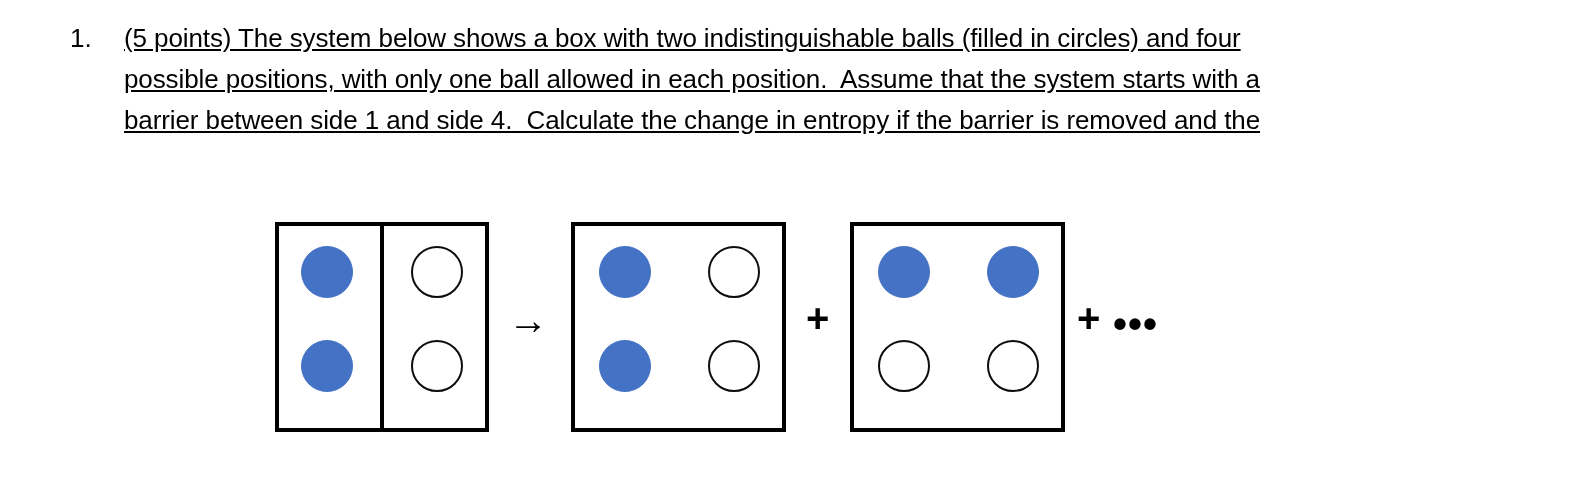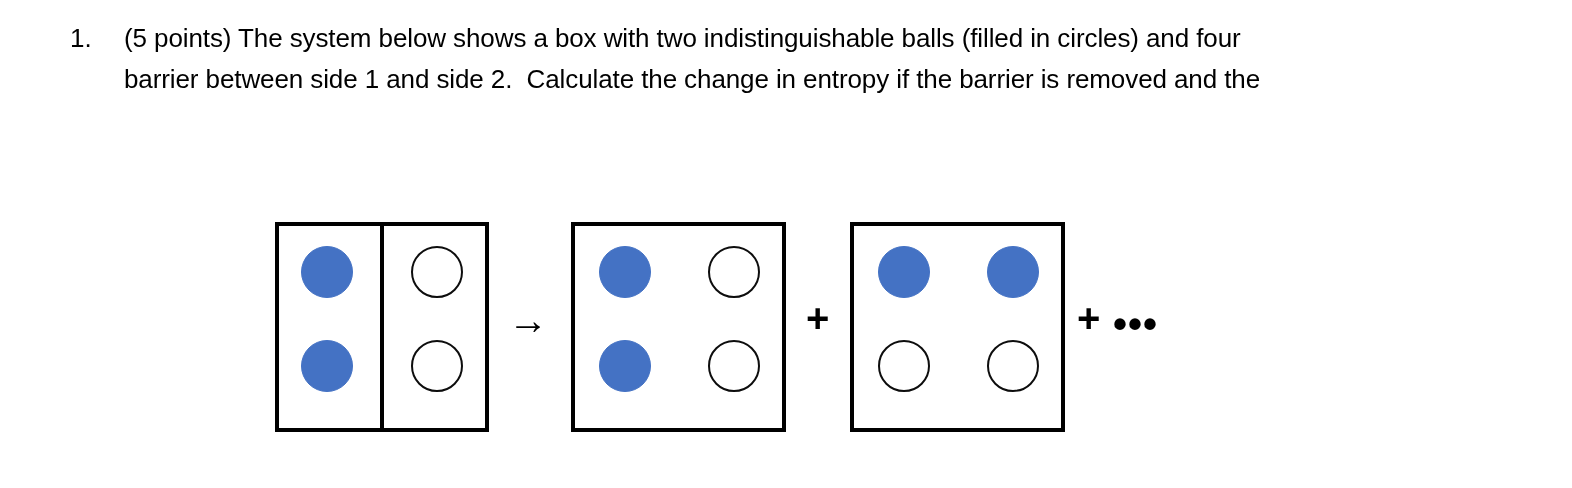--- a/index.html
+++ b/index.html
@@ -32,20 +32,21 @@
     font-size: 26px;
     line-height: 41px;
     letter-spacing: 0.1px;
   }
   .q-body {
     flex: 1 1 auto;
     font-size: 26px;
     line-height: 41px;
     letter-spacing: -0.1px;
     white-space: normal;
+    text-decoration: underline;
   }
   .q-line {
     display: block;
     white-space: pre;
   }
 
   
   .diagram {
     position: absolute;
     left: 0;
@@ -135,21 +136,22 @@
     letter-spacing: 1px;
   }
 </style>
 </head>
 <body>
 
 <div class="question">
   <div class="q-number">1.</div>
   <div class="q-body">
     <span class="q-line">(5 points) The system below shows a box with two indistinguishable balls (filled in circles) and four</span>
-    <span class="q-line">barrier between side 1 and side 2.  Calculate the change in entropy if the barrier is removed and the</span>
+    <span class="q-line">possible positions, with only one ball allowed in each position.  Assume that the system starts with a</span>
+    <span class="q-line">barrier between side 1 and side 4.  Calculate the change in entropy if the barrier is removed and the</span>
   </div>
 </div>
 
 <div class="diagram">
 
   <div class="box box-1">
     <div class="divider"></div>
     <div class="cell filled slot-tl"></div>
     <div class="cell empty slot-tr"></div>
     <div class="cell filled slot-bl"></div>

